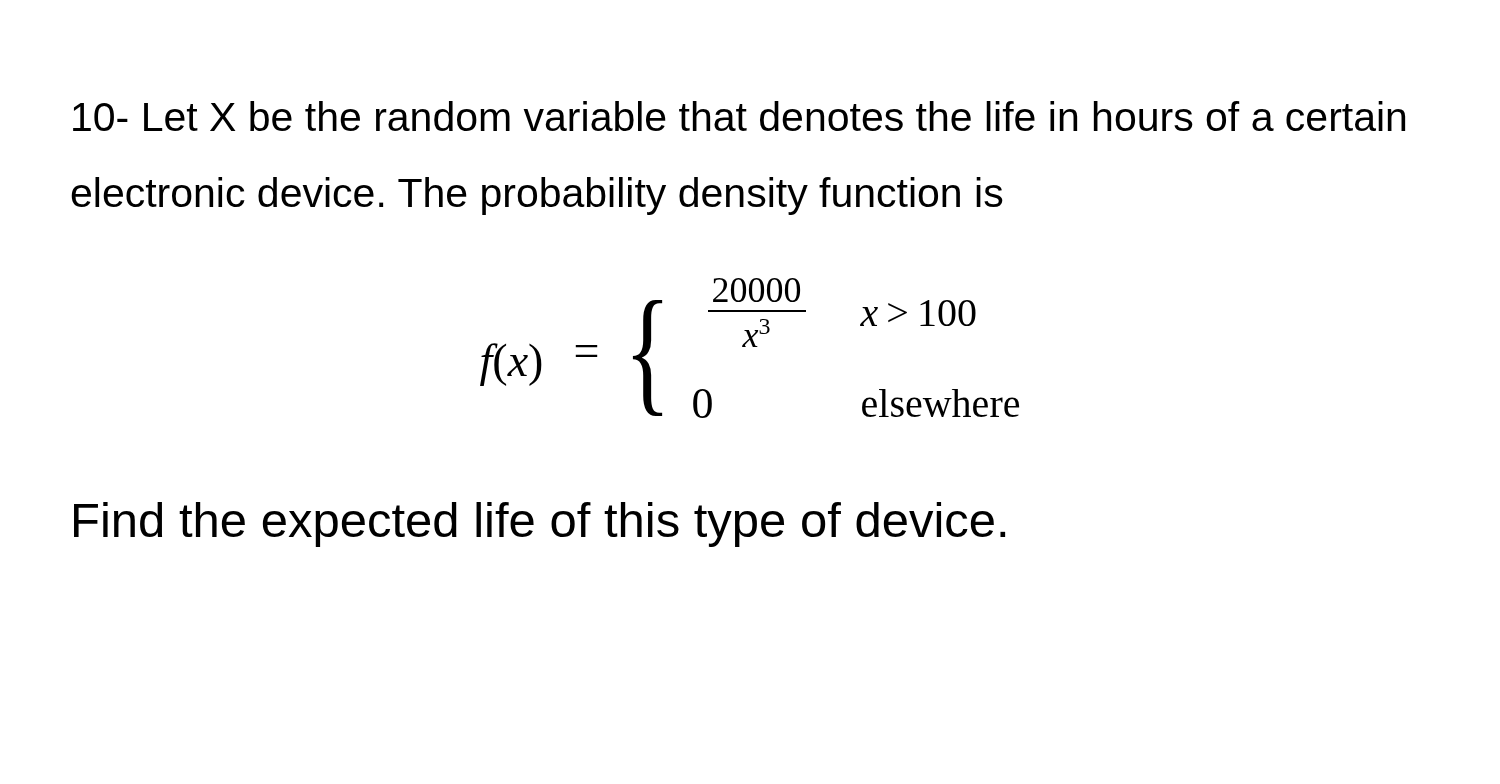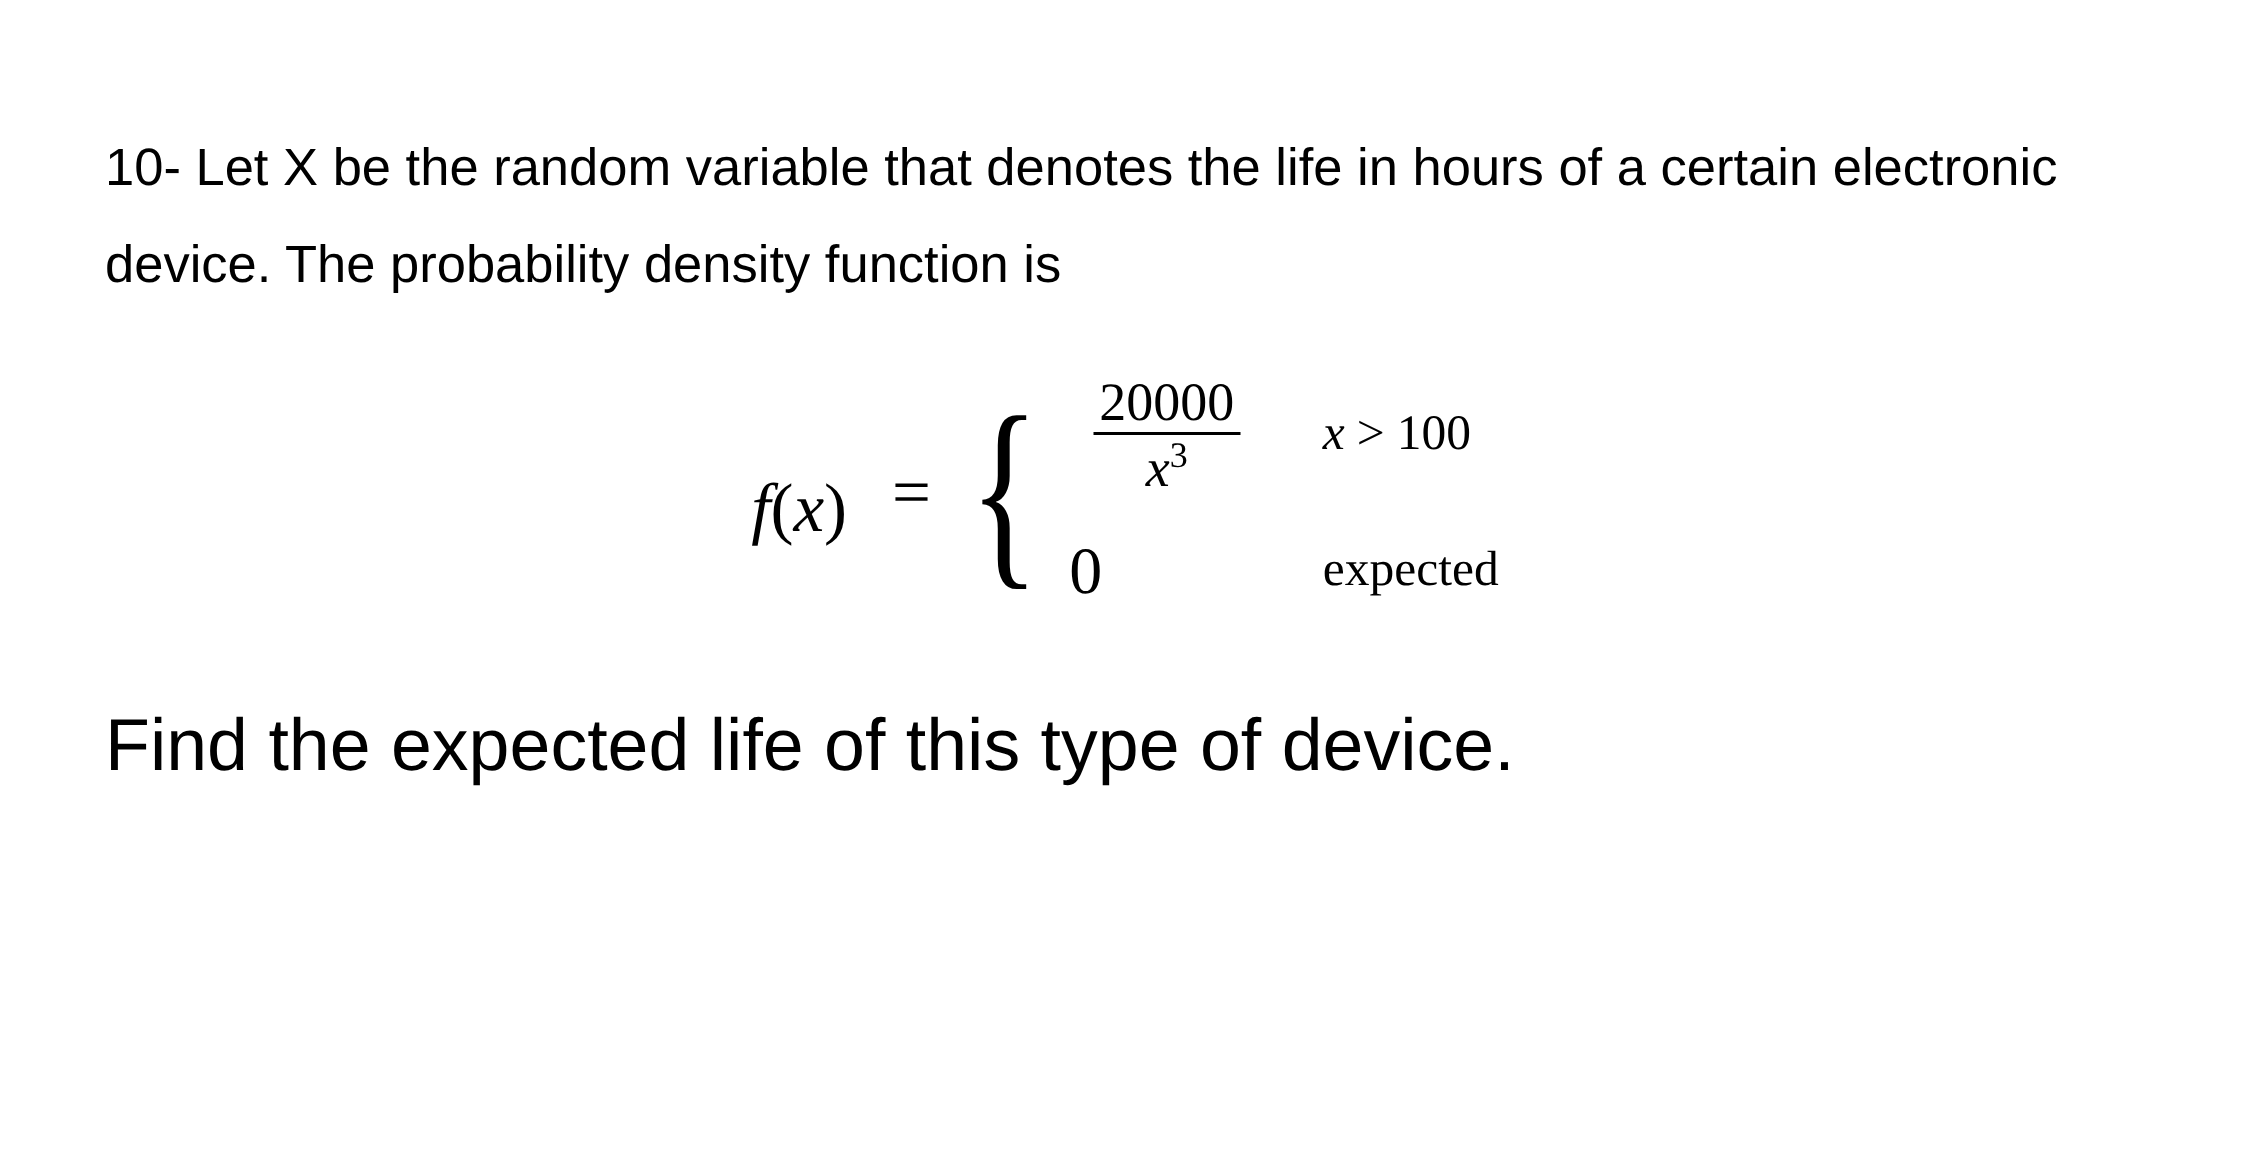--- a/index.html
+++ b/index.html
@@ -9,21 +9,21 @@
     }
     body {
       width: 1500px;
       height: 784px;
       background: #ffffff;
       font-family: -apple-system, BlinkMacSystemFont, "Segoe UI", Helvetica, Arial, sans-serif;
       padding: 80px 70px;
       color: #000000;
     }
     .problem-text {
-      font-size: 35px;
+      font-size: 41px;
       line-height: 1.85;
       font-weight: 400;
       margin-bottom: 40px;
     }
     .formula-container {
       display: flex;
       justify-content: center;
       align-items: center;
       margin: 35px 0 50px 0;
       font-family: "Times New Roman", Times, serif;
@@ -59,21 +59,21 @@
       grid-template-columns: auto auto;
       column-gap: 55px;
       row-gap: 25px;
       align-items: center;
     }
     .case-value {
       font-size: 44px;
       margin-left: 16px;
     }
     .case-condition {
-      font-size: 33px;
+      font-size: 40px;
       font-style: italic;
     }
     .case-condition .plain {
       font-style: normal;
       font-family: "Times New Roman", Times, serif;
     }
     .fraction {
       display: inline-flex;
       flex-direction: column;
       align-items: center;
@@ -131,18 +131,18 @@
       <span class="fraction">
         <span class="frac-num">20000</span>
         <span class="frac-den"><span>x</span><span class="sup">3</span></span>
       </span>
     </div>
     <div class="case-condition">
       <span class="condition-ital">x</span><span class="condition-op">&gt;</span><span class="plain">100</span>
     </div>
     <div class="zero-case">0</div>
     <div class="case-condition">
-      <span class="elsewhere">expected</span>
+      <span class="elsewhere">elsewhere</span>
     </div>
   </div>
 </div>
 
 <div class="question-text">Find the expected life of this type of device.</div>
 
 </body></html>

